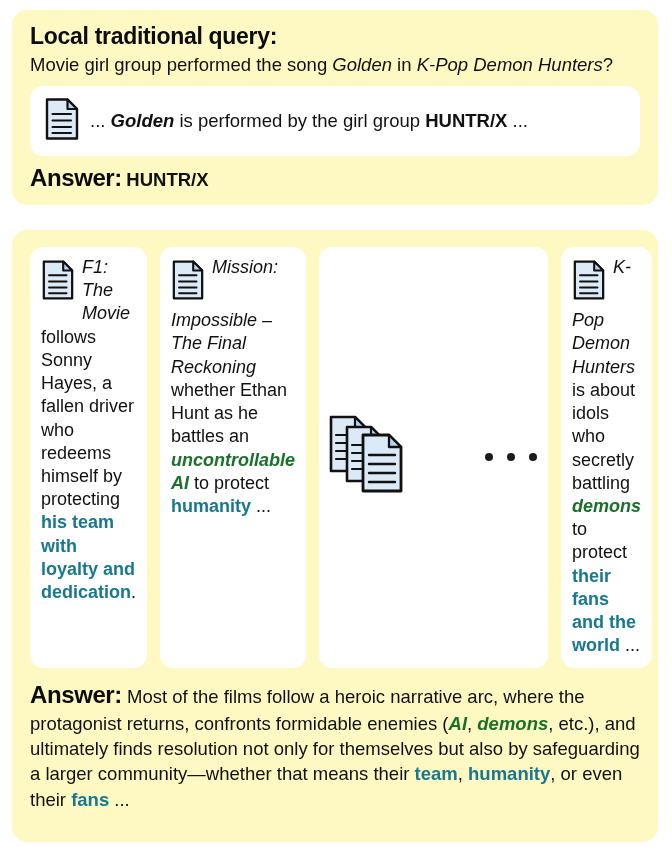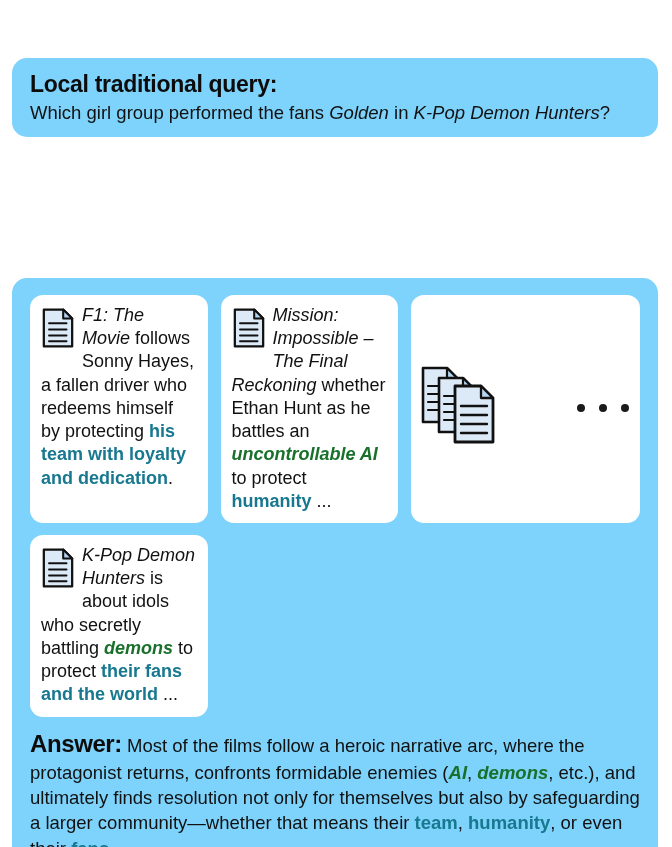--- a/index.html
+++ b/index.html
@@ -19,25 +19,24 @@
     position: relative;
     width: 672px;
     height: 847px;
     box-sizing: border-box;
   }
 
   .panel {
     position: absolute;
     left: 12px;
     width: 646px;
-    background: #7dd3fc;
+    background: #fef9c3;
     border-radius: 15px;
     box-sizing: border-box;
     padding: 10px 18px 12px 18px;
-    margin-top: 48px;
   }
 
   #panel-local { top: 10px; }
   #panel-global { top: 230px; }
 
   .heading {
     font-size: 23px;
     font-weight: bold;
     letter-spacing: -0.3px;
     line-height: 1.2;
@@ -87,21 +86,21 @@
   .answer-value {
     font-size: 18.5px;
     font-weight: bold;
     color: #111111;
   }
 
   
   .corpus-grid {
     margin-top: 7px;
     display: grid;
-    grid-template-columns: 1fr 1fr 1fr;
+    grid-template-columns: 1fr 1fr 1fr 1fr;
     gap: 12px 13px;
   }
   .doc-card {
     background: #ffffff;
     border-radius: 13px;
     padding: 9px 11px 10px 11px;
     box-sizing: border-box;
     font-size: 18px;
     line-height: 1.29;
     color: #111111;
@@ -146,23 +145,42 @@
 </style>
 </head>
 <body>
 
 <div class="page">
 
   <section class="panel" id="panel-local">
 
     <h2 class="heading">Local traditional query:</h2>
 
-    <p class="query-text"><span>Which girl group performed the fans </span><i>Golden</i><span> in </span><i>K-Pop Demon Hunters</i><span>?</span></p>
-
-
+    <p class="query-text"><span>Movie girl group performed the song </span><i>Golden</i><span> in </span><i>K-Pop Demon Hunters</i><span>?</span></p>
+
+    <div class="evidence-box">
+      <span class="icon-single">
+        <svg width="36" height="46" viewBox="0 0 36 46" aria-hidden="true">
+          <path d="M3 3.5 h20.5 L33 13 v29.5 H3 Z" fill="#dce9f7" stroke="#111111" stroke-width="2.4" stroke-linejoin="round"></path>
+          <path d="M23.5 3.5 L33 13 h-9.5 Z" fill="#b6d5f2" stroke="#111111" stroke-width="2.2" stroke-linejoin="round"></path>
+          <g stroke="#111111" stroke-width="2.1" stroke-linecap="round">
+            <line x1="8.5" y1="18" x2="27" y2="18"></line>
+            <line x1="8.5" y1="24.5" x2="27" y2="24.5"></line>
+            <line x1="8.5" y1="31" x2="27" y2="31"></line>
+            <line x1="8.5" y1="37" x2="27" y2="37"></line>
+          </g>
+        </svg>
+      </span>
+      <span class="evidence-text"><span>... </span><span class="bi">Golden</span><span> is performed by the girl group </span><b>HUNTR/X</b><span> ...</span></span>
+    </div>
+
+    <div class="answer-line">
+      <span class="answer-label">Answer:</span>
+      <span class="answer-value">HUNTR/X</span>
+    </div>
   </section>
 
   <section class="panel" id="panel-global">
 
 
 
 
     <div class="corpus-grid">
 
       <div class="doc-card">

